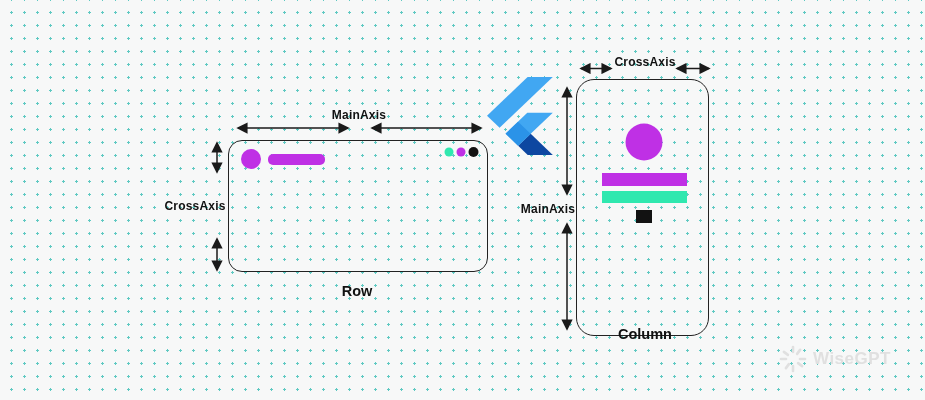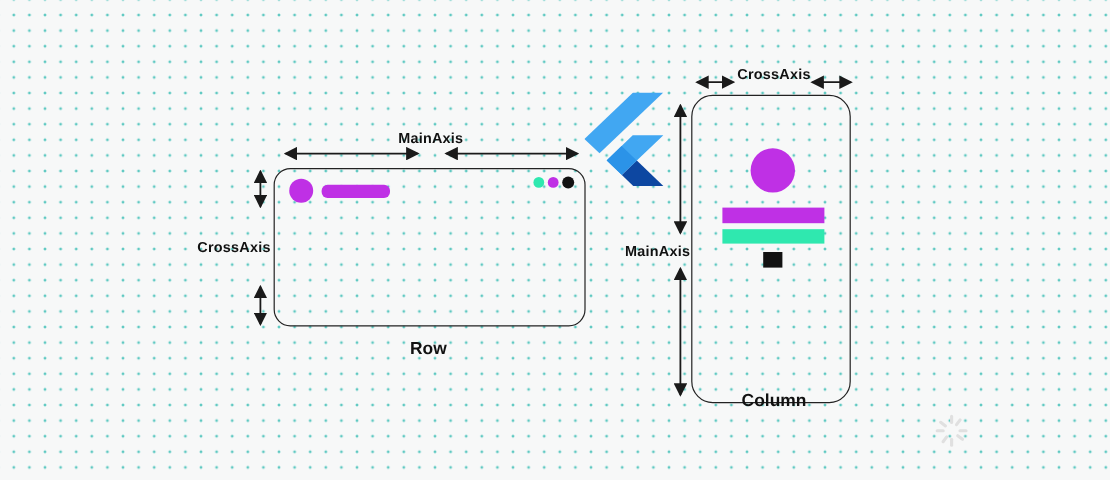--- a/index.html
+++ b/index.html
@@ -96,15 +96,16 @@
         <line x1="16" y1="4" x2="16" y2="9"></line>
         <line x1="23.1" y1="6.9" x2="20.1" y2="10.9"></line>
         <line x1="28" y1="16" x2="23" y2="16"></line>
         <line x1="25.1" y1="23.1" x2="21.1" y2="20.1"></line>
         <line x1="16" y1="28" x2="16" y2="23"></line>
         <line x1="8.9" y1="25.1" x2="11.9" y2="21.1"></line>
         <line x1="4" y1="16" x2="9" y2="16"></line>
         <line x1="6.9" y1="8.9" x2="10.9" y2="11.9"></line>
       </g>
     </svg>
+    <span class="wm-text">WiseGPT</span>
   </div>
 
 </div>
 
 </body></html>

